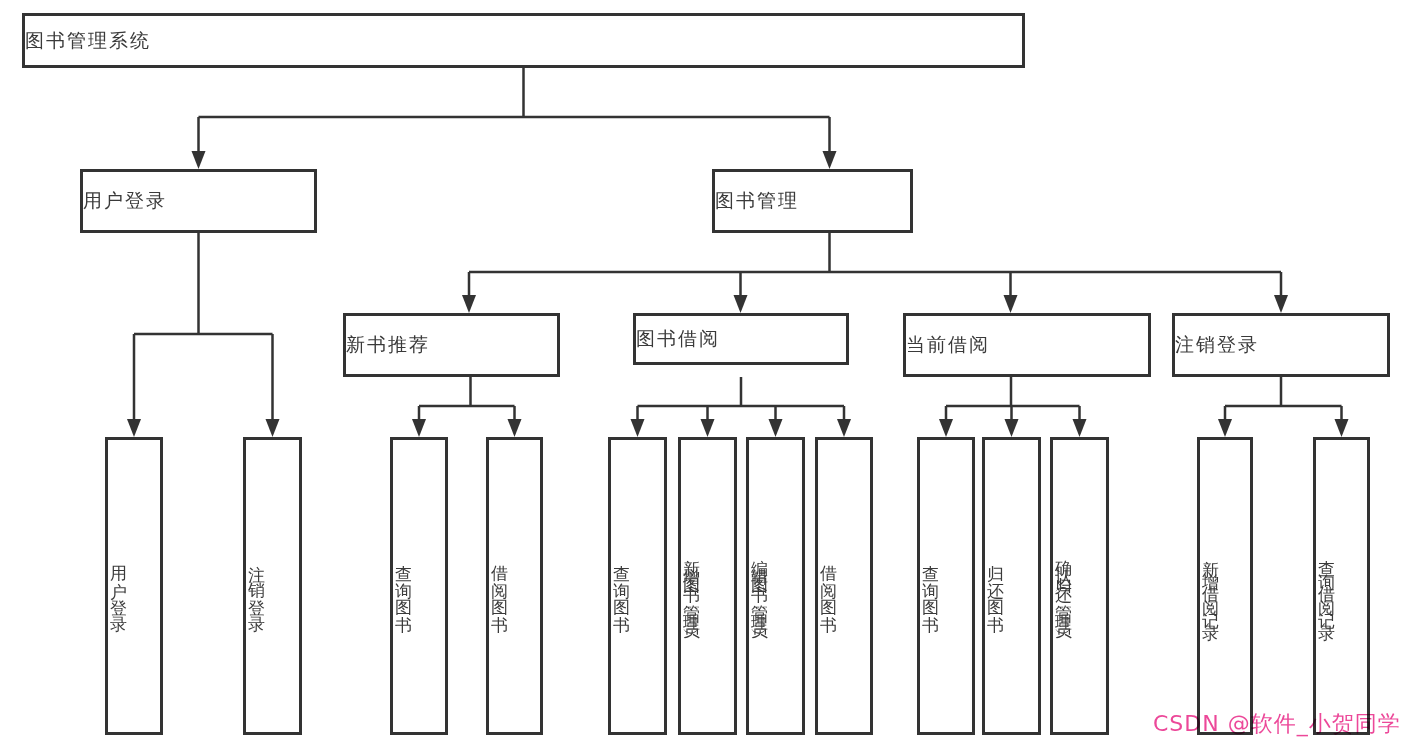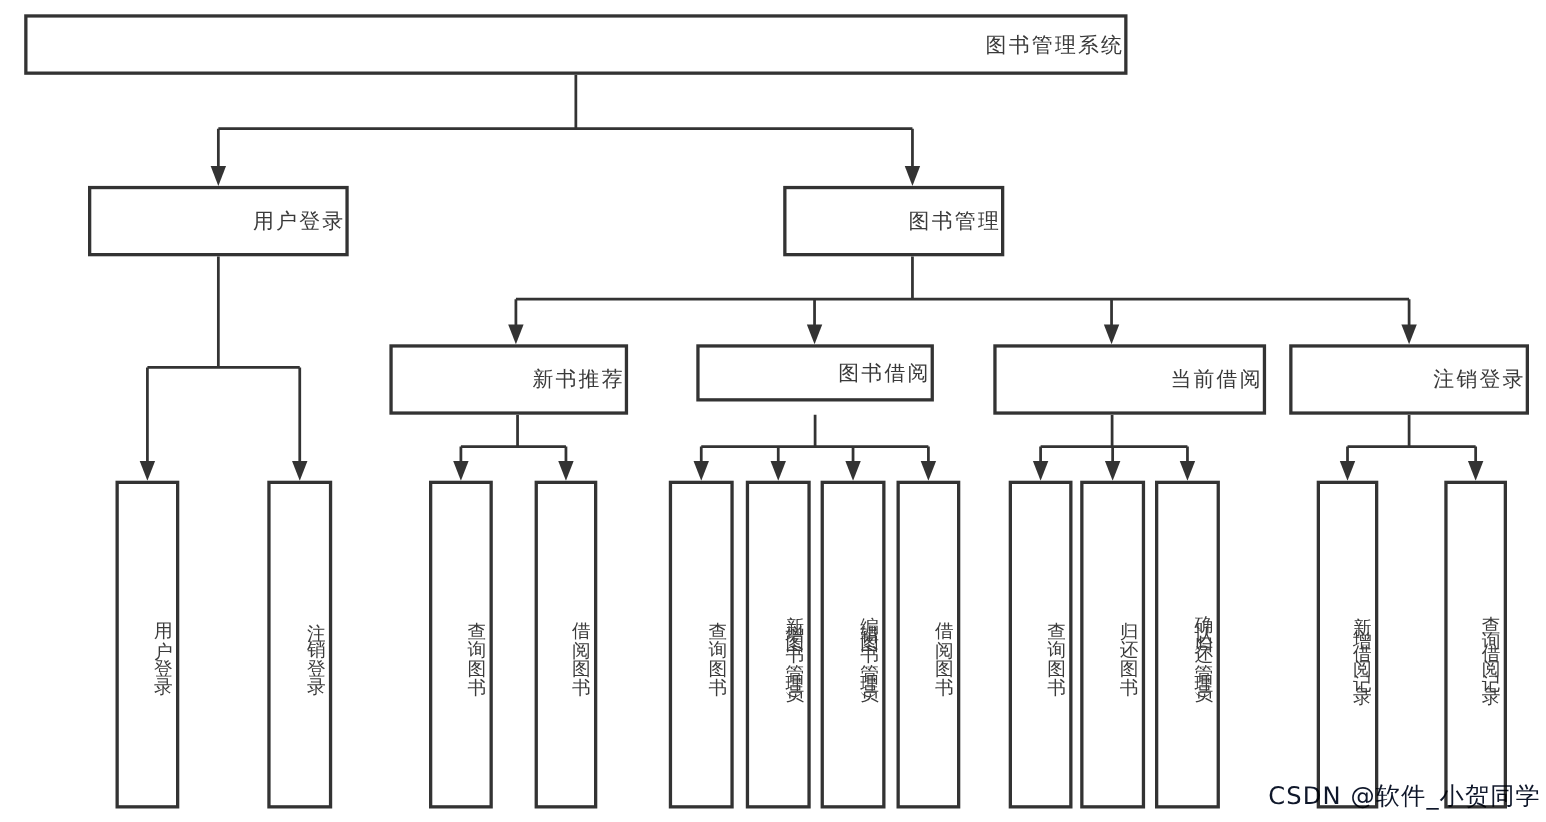--- a/index.html
+++ b/index.html
@@ -12,21 +12,21 @@
     overflow: hidden;
   }
   svg.wires { position: absolute; left: 0; top: 0; }
   .box {
     position: absolute;
     box-sizing: border-box;
     background: #ffffff;
     border: 3px solid #333333;
     display: flex;
     align-items: center;
-    justify-content: flex-end;
+    justify-content: flex-start;
     color: #3a3a3a;
   }
   .hlabel {
     font-size: 19px;
     letter-spacing: 2px;
     white-space: nowrap;
   }
   .vtext {
     writing-mode: vertical-rl;
     font-size: 17px;
@@ -34,21 +34,21 @@
     white-space: nowrap;
   }
   .sp-lg { letter-spacing: 17px; }
   .sp-md { letter-spacing: 13px; }
   .sp-sm { letter-spacing: 9px; }
   .watermark {
     position: absolute;
     left: 1153px;
     top: 709px;
     font-size: 22px;
-    color: #0f172a;
+    color: #ec4899;
     letter-spacing: 1px;
     white-space: nowrap;
     mix-blend-mode: multiply;
     z-index: 5;
   }
 </style>
 </head>
 <body>
 
 <div class="canvas">
@@ -90,21 +90,21 @@
     <span class="hlabel">图书管理系统</span>
   </div>
 
   <div class="box" style="left:80px; top:169px; width:237px; height:64px;">
     <span class="hlabel">用户登录</span>
   </div>
   <div class="box" style="left:712px; top:169px; width:201px; height:64px;">
     <span class="hlabel">图书管理</span>
   </div>
 
-  <div class="box" style="left:354px; top:313px; width:217px; height:64px;">
+  <div class="box" style="left:343px; top:313px; width:217px; height:64px;">
     <span class="hlabel">新书推荐</span>
   </div>
   <div class="box" style="left:633px; top:313px; width:216px; height:52px;">
     <span class="hlabel">图书借阅</span>
   </div>
   <div class="box" style="left:903px; top:313px; width:248px; height:64px;">
     <span class="hlabel">当前借阅</span>
   </div>
   <div class="box" style="left:1172px; top:313px; width:218px; height:64px;">
     <span class="hlabel">注销登录</span>

